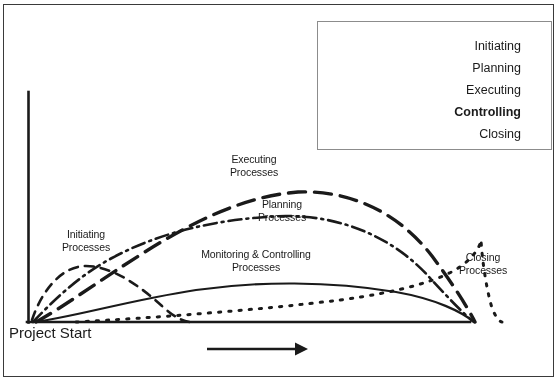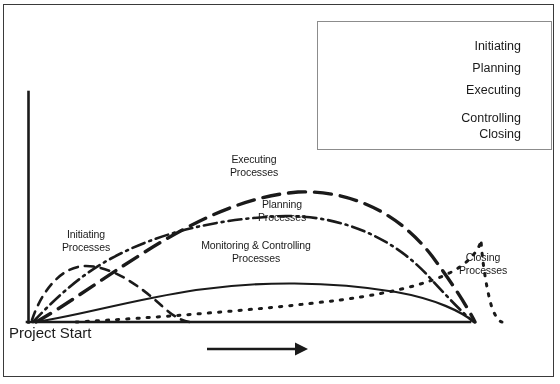--- a/index.html
+++ b/index.html
@@ -118,38 +118,38 @@
         <line x1="327" x2="440" y1="133" y2="133" stroke="#1a1a1a" stroke-width="3.6" stroke-dasharray="2.6,11" stroke-linecap="round"></line>
       </g>
   </svg>
 
   <div class="curve-label" style="left:46px; top:228px; width:80px;">Initiating
 Processes</div>
   <div class="curve-label" style="left:212px; top:153px; width:84px;">Executing
 Processes</div>
   <div class="curve-label" style="left:240px; top:198px; width:84px;">Planning
 Processes</div>
-  <div class="curve-label" style="left:186px; top:239px; width:140px;">Monitoring &amp; Controlling
+  <div class="curve-label" style="left:186px; top:248px; width:140px;">Monitoring &amp; Controlling
 Processes</div>
   <div class="curve-label" style="left:447px; top:251px; width:72px;">Closing
 Processes</div>
 
   <div id="label-project-start">Project Start</div>
 
   <div id="legend-box">
     <div class="legend-row" style="top:13px;">
       <span class="legend-text">Initiating</span>
     </div>
     <div class="legend-row" style="top:35px;">
       <span class="legend-text">Planning</span>
     </div>
     <div class="legend-row" style="top:57px;">
       <span class="legend-text">Executing</span>
     </div>
-    <div class="legend-row" style="top:85px;">
+    <div class="legend-row" style="top:79px;font-weight:bold;">
       <span class="legend-text">Controlling</span>
     </div>
     <div class="legend-row" style="top:101px;">
       <span class="legend-text">Closing</span>
     </div>
   </div>
 
 </div>
 
 </body></html>

